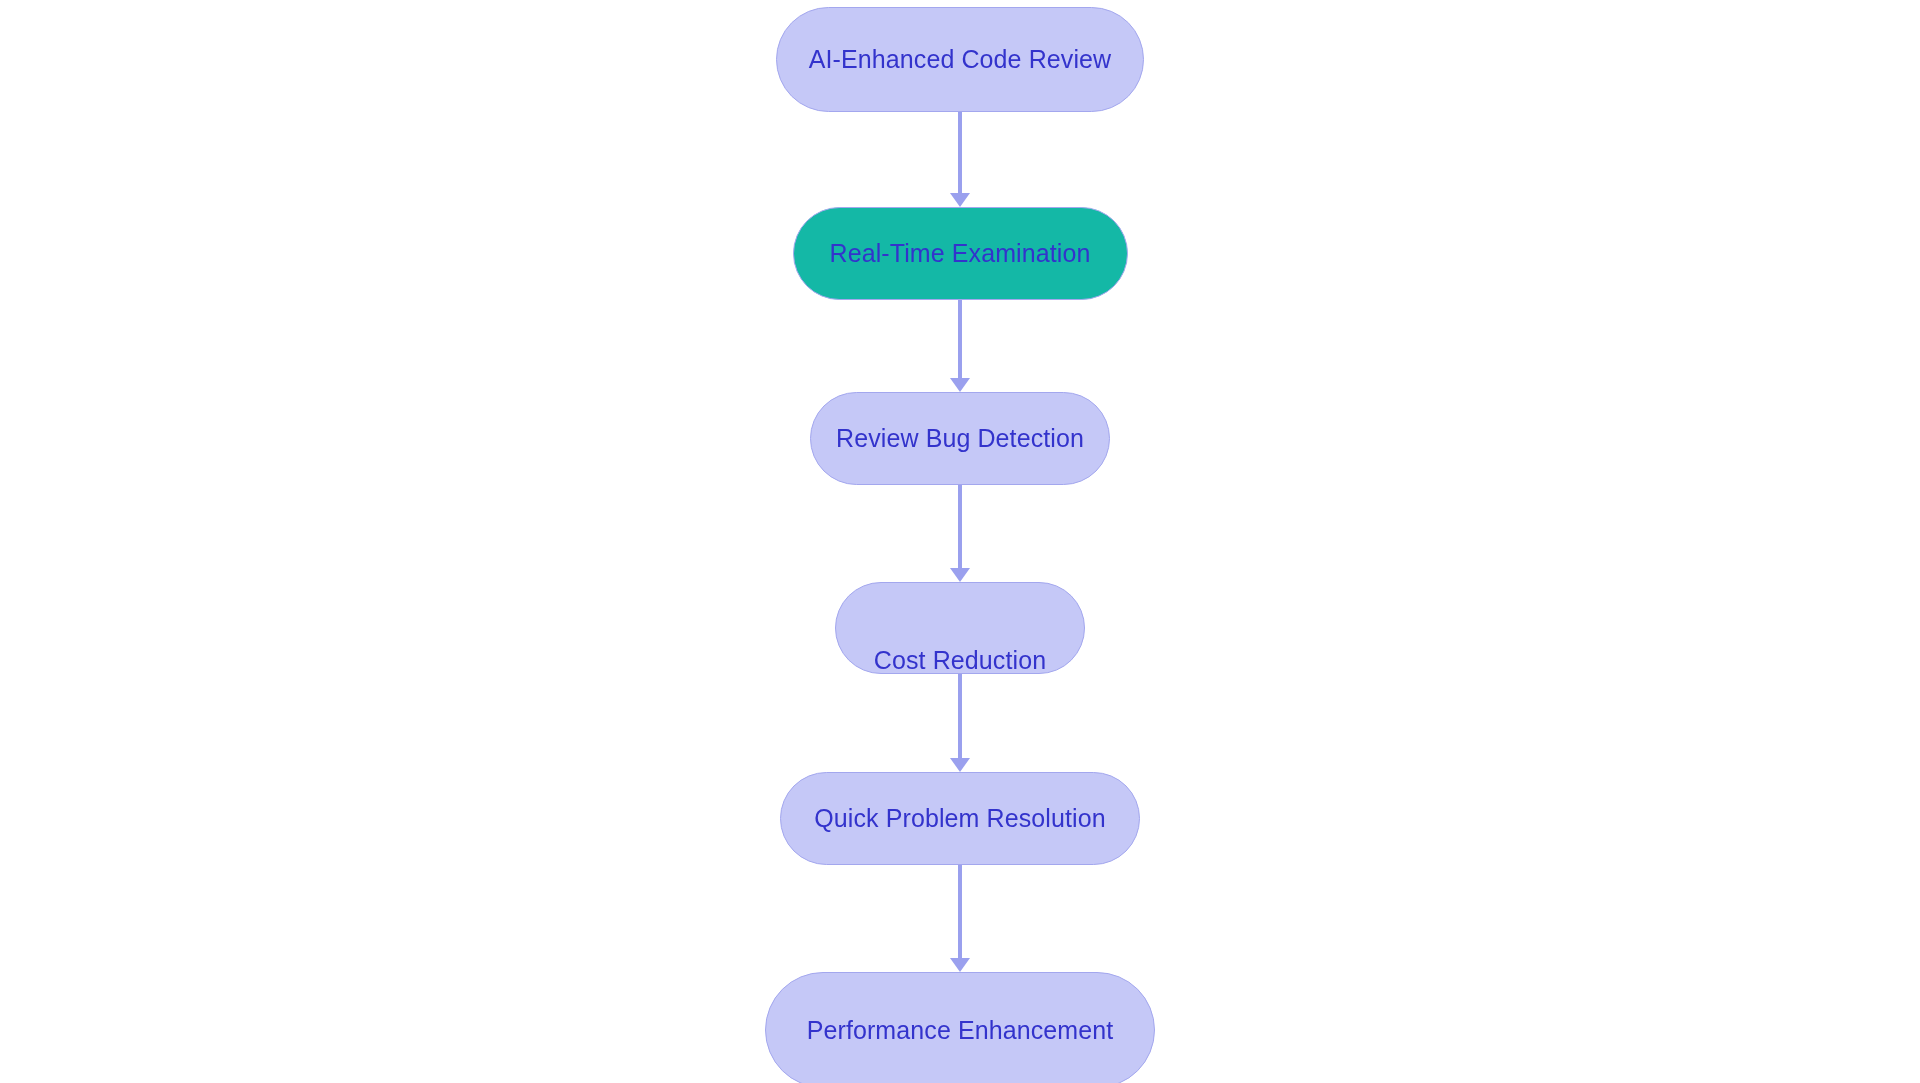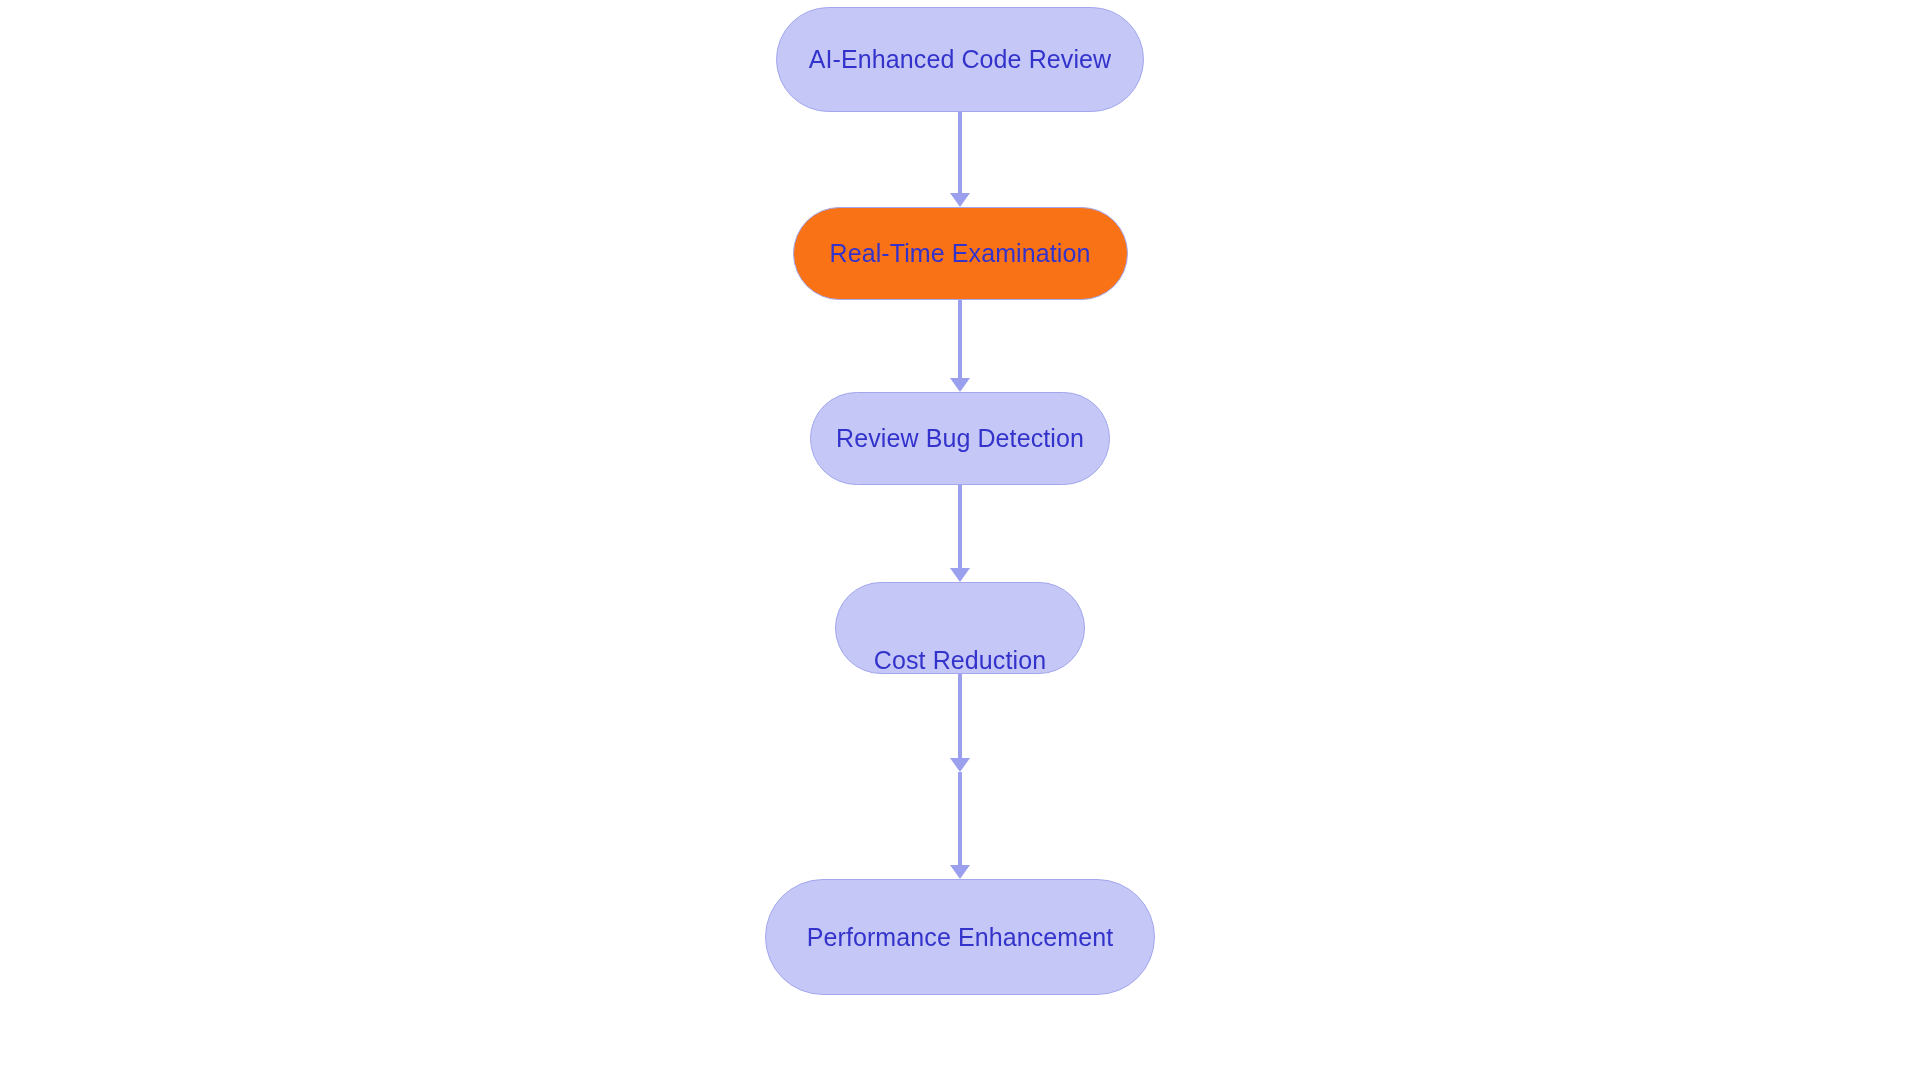--- a/index.html
+++ b/index.html
@@ -72,21 +72,21 @@
 
     <div class="flow-node" id="node-0" style="width: 368px; height: 105px; background: rgb(197, 200, 247); border-color: rgb(163, 167, 238);">
       <span class="flow-node-label" style="color: rgb(51, 51, 204);">AI-Enhanced Code Review</span>
     </div>
 
     <svg class="flow-connector" id="edge-0" width="24" height="95" viewBox="0 0 24 95">
       <line x1="12" y1="0" x2="12" y2="82" stroke="#9aa0ee" stroke-width="4"></line>
       <polygon points="2,81 22,81 12,95" fill="#9aa0ee"></polygon>
     </svg>
 
-    <div class="flow-node" id="node-1" style="width: 335px; height: 93px; background: #f97316; border-color: rgb(163, 167, 238);">
+    <div class="flow-node" id="node-1" style="width: 335px; height: 93px; background: #14b8a6; border-color: rgb(163, 167, 238);">
       <span class="flow-node-label" style="color: rgb(51, 51, 204);">Real-Time Examination</span>
     </div>
 
     <svg class="flow-connector" id="edge-1" width="24" height="92" viewBox="0 0 24 92">
       <line x1="12" y1="0" x2="12" y2="79" stroke="#9aa0ee" stroke-width="4"></line>
       <polygon points="2,78 22,78 12,92" fill="#9aa0ee"></polygon>
     </svg>
 
     <div class="flow-node" id="node-2" style="width: 300px; height: 93px; background: rgb(197, 200, 247); border-color: rgb(163, 167, 238);">
       <span class="flow-node-label" style="color: rgb(51, 51, 204);">Review Bug Detection</span>
@@ -99,20 +99,23 @@
 
     <div class="flow-node" id="node-3" style="width: 250px; height: 92px; background: rgb(197, 200, 247); border-color: rgb(163, 167, 238); align-items: flex-end;">
       <span class="flow-node-label" style="color: rgb(51, 51, 204);">Cost Reduction</span>
     </div>
 
     <svg class="flow-connector" id="edge-3" width="24" height="98" viewBox="0 0 24 98">
       <line x1="12" y1="0" x2="12" y2="85" stroke="#9aa0ee" stroke-width="4"></line>
       <polygon points="2,84 22,84 12,98" fill="#9aa0ee"></polygon>
     </svg>
 
+    <div class="flow-node" id="node-4" style="width: 360px; height: 93px; background: rgb(197, 200, 247); border-color: rgb(163, 167, 238);">
+      <span class="flow-node-label" style="color: rgb(51, 51, 204);">Quick Problem Resolution</span>
+    </div>
 
     <svg class="flow-connector" id="edge-4" width="24" height="107" viewBox="0 0 24 107">
       <line x1="12" y1="0" x2="12" y2="94" stroke="#9aa0ee" stroke-width="4"></line>
       <polygon points="2,93 22,93 12,107" fill="#9aa0ee"></polygon>
     </svg>
 
     <div class="flow-node" id="node-5" style="width: 390px; height: 116px; background: rgb(197, 200, 247); border-color: rgb(163, 167, 238); align-items: center;">
       <span class="flow-node-label" style="color: rgb(51, 51, 204);">Performance Enhancement</span>
     </div>
 

